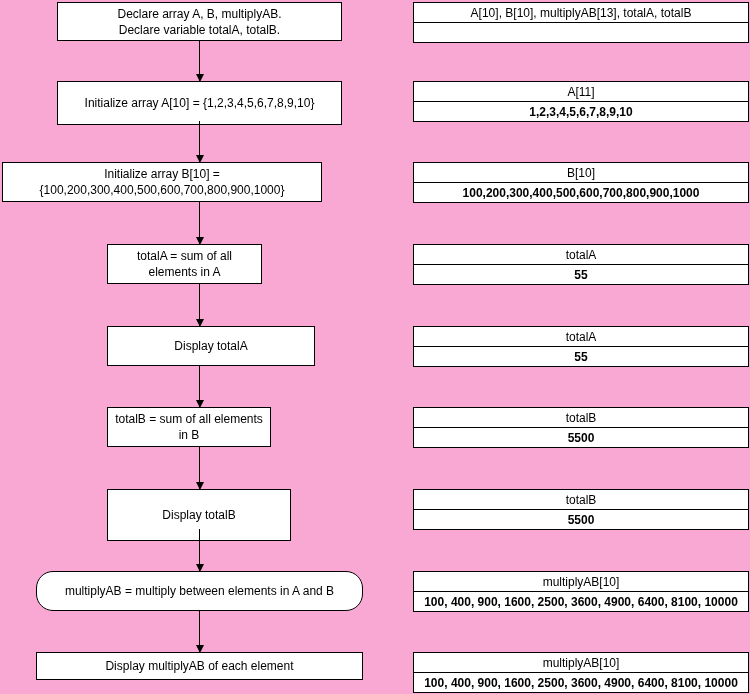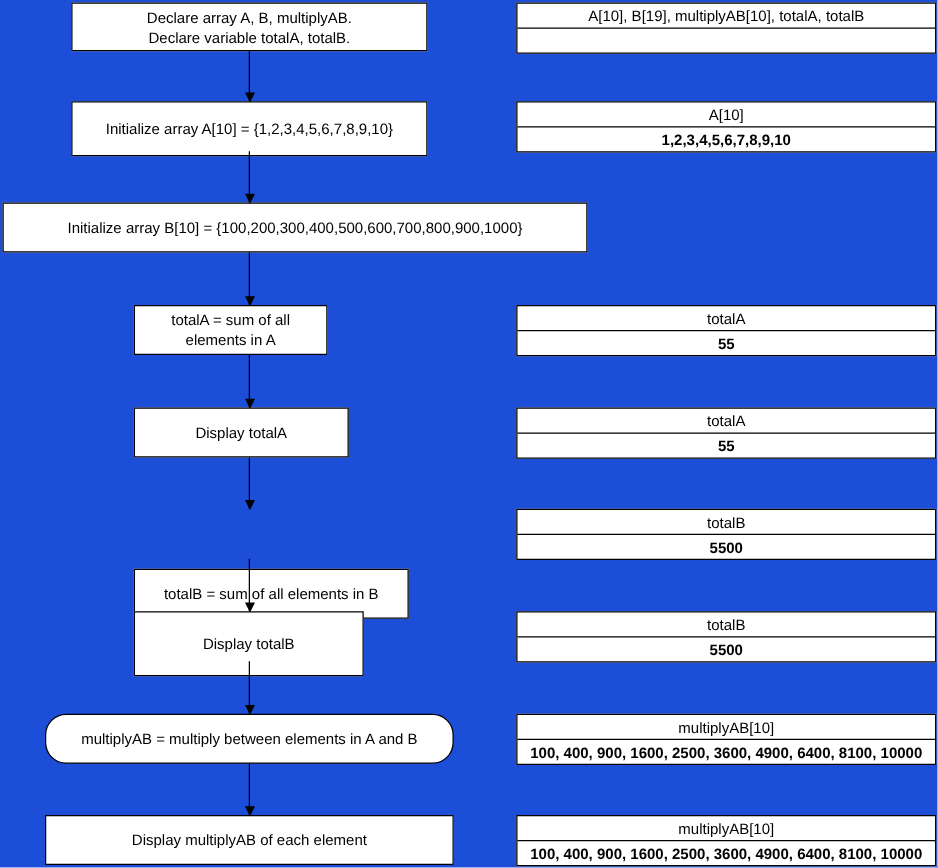--- a/index.html
+++ b/index.html
@@ -5,21 +5,21 @@
   html, body {
     margin: 0;
     padding: 0;
     background: #ffffff;
     font-family: "Liberation Sans", sans-serif;
   }
   .canvas {
     position: relative;
     width: 750px;
     height: 694px;
-    background: #1d4ed8;
+    background: #f9a8d4;
     overflow: hidden;
   }
   
   .fbox {
     position: absolute;
     box-sizing: border-box;
     border: 1px solid #000000;
     background: #ffffff;
     display: flex;
     align-items: center;
@@ -83,58 +83,62 @@
 
 <div class="canvas">
 
   <div class="fbox" style="left:57px; top:2px; width:285px; height:39px;">
     <span class="lbl">Declare array A, B, multiplyAB.
 Declare variable totalA, totalB.</span>
   </div>
   <div class="fbox" style="left:57px; top:81px; width:285px; height:44px;">
     <span class="lbl">Initialize array A[10] = {1,2,3,4,5,6,7,8,9,10}</span>
   </div>
-  <div class="fbox" style="left:2px; top:162px; width:468px; height:40px;">
+  <div class="fbox" style="left:2px; top:162px; width:320px; height:40px;">
     <span class="lbl">Initialize array B[10] = {100,200,300,400,500,600,700,800,900,1000}</span>
   </div>
   <div class="fbox" style="left:107px; top:244px; width:155px; height:40px;">
     <span class="lbl">totalA = sum of all elements in A</span>
   </div>
-  <div class="fbox" style="left:107px; top:326px; width:172px; height:40px;">
+  <div class="fbox" style="left:107px; top:326px; width:208px; height:40px;">
     <span class="lbl">Display totalA</span>
   </div>
-  <div class="fbox" style="left:107px; top:407px; width:220px; height:40px;margin-top:48px;">
+  <div class="fbox" style="left:107px; top:407px; width:164px; height:40px;">
     <span class="lbl">totalB = sum of all elements in B</span>
   </div>
   <div class="fbox" style="left:107px; top:489px; width:184px; height:52px;">
     <span class="lbl">Display totalB</span>
   </div>
   <div class="fbox" style="left:36px; top:571px; width:327px; height:40px;border-radius:17px;">
     <span class="lbl">multiplyAB = multiply between elements in A and B</span>
   </div>
-  <div class="fbox" style="left:36px; top:652px; width:327px; height:40px;">
+  <div class="fbox" style="left:36px; top:652px; width:327px; height:28px;">
     <span class="lbl">Display multiplyAB of each element</span>
   </div>
 
   <div class="arrow" style="left:199px; top:41px;  height:40px;"></div>
   <div class="arrow" style="left:199px; top:121px; height:41px;"></div>
   <div class="arrow" style="left:199px; top:202px; height:42px;"></div>
   <div class="arrow" style="left:199px; top:284px; height:42px;"></div>
   <div class="arrow" style="left:199px; top:366px; height:41px;"></div>
   <div class="arrow" style="left:199px; top:447px; height:42px;"></div>
   <div class="arrow" style="left:199px; top:529px; height:42px;"></div>
   <div class="arrow" style="left:199px; top:611px; height:41px;"></div>
 
   <div class="sbox" style="top:2px;">
-    <div class="shead">A[10], B[19], multiplyAB[10], totalA, totalB</div>
+    <div class="shead">A[10], B[10], multiplyAB[13], totalA, totalB</div>
     <div class="sval"></div>
   </div>
   <div class="sbox" style="top:81px;">
-    <div class="shead">A[10]</div>
+    <div class="shead">A[11]</div>
     <div class="sval">1,2,3,4,5,6,7,8,9,10</div>
+  </div>
+  <div class="sbox" style="top:162px;">
+    <div class="shead">B[10]</div>
+    <div class="sval">100,200,300,400,500,600,700,800,900,1000</div>
   </div>
   <div class="sbox" style="top:244px;">
     <div class="shead">totalA</div>
     <div class="sval">55</div>
   </div>
   <div class="sbox" style="top:326px;">
     <div class="shead">totalA</div>
     <div class="sval">55</div>
   </div>
   <div class="sbox" style="top:407px;">

